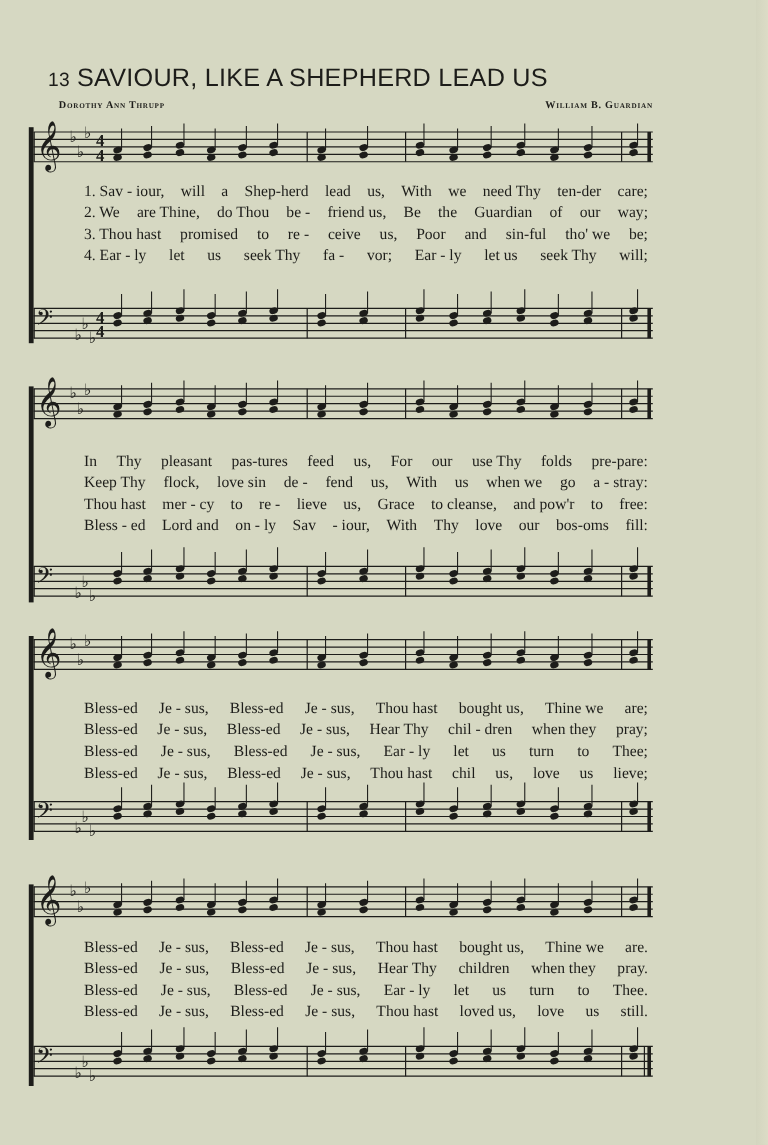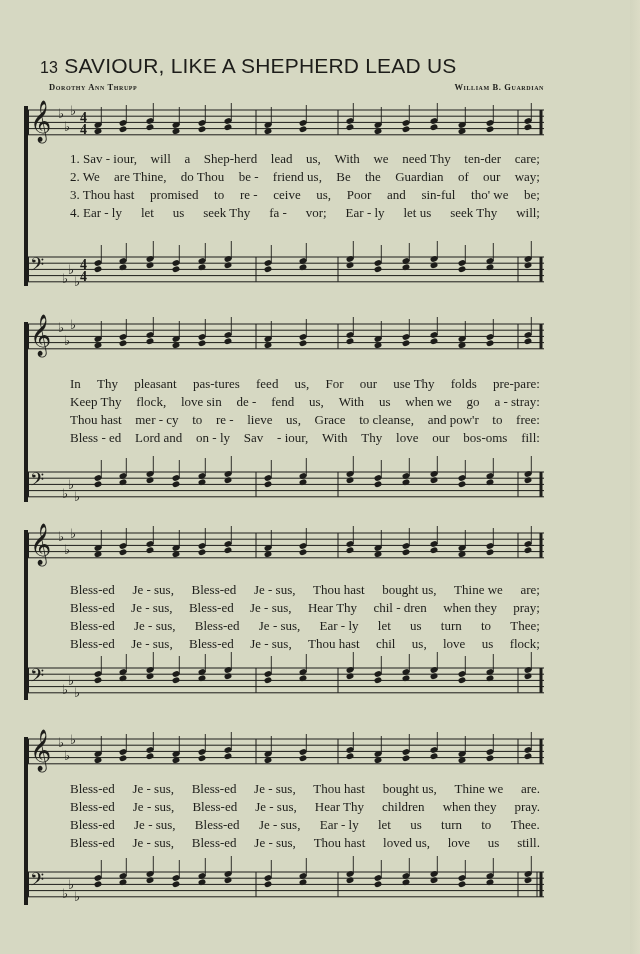--- a/index.html
+++ b/index.html
@@ -524,21 +524,21 @@
     <div class="lyric-line">
         <span>Bless-ed</span>
         <span>Je - sus,</span>
         <span>Bless-ed</span>
         <span>Je - sus,</span>
         <span>Thou hast</span>
         <span>chil</span>
         <span>us,</span>
         <span>love</span>
         <span>us</span>
-        <span>flock;</span>
+        <span>lieve;</span>
       </div>
   </div>
   <div class="staff" style="top:138px;">
     <svg class="staff-svg bass" width="516" height="60">
         <line x1="0" x2="516" y1="0" y2="0" stroke="#1d1d1a" stroke-width="1"></line>
         <line x1="0" x2="516" y1="6.2" y2="6.2" stroke="#1d1d1a" stroke-width="1"></line>
         <line x1="0" x2="516" y1="12.4" y2="12.4" stroke="#1d1d1a" stroke-width="1"></line>
         <line x1="0" x2="516" y1="18.6" y2="18.6" stroke="#1d1d1a" stroke-width="1"></line>
         <line x1="0" x2="516" y1="24.8" y2="24.8" stroke="#1d1d1a" stroke-width="1"></line>
         <line x1="0.5" x2="0.5" y1="0" y2="24.8" stroke="#1d1d1a" stroke-width="1"></line>

